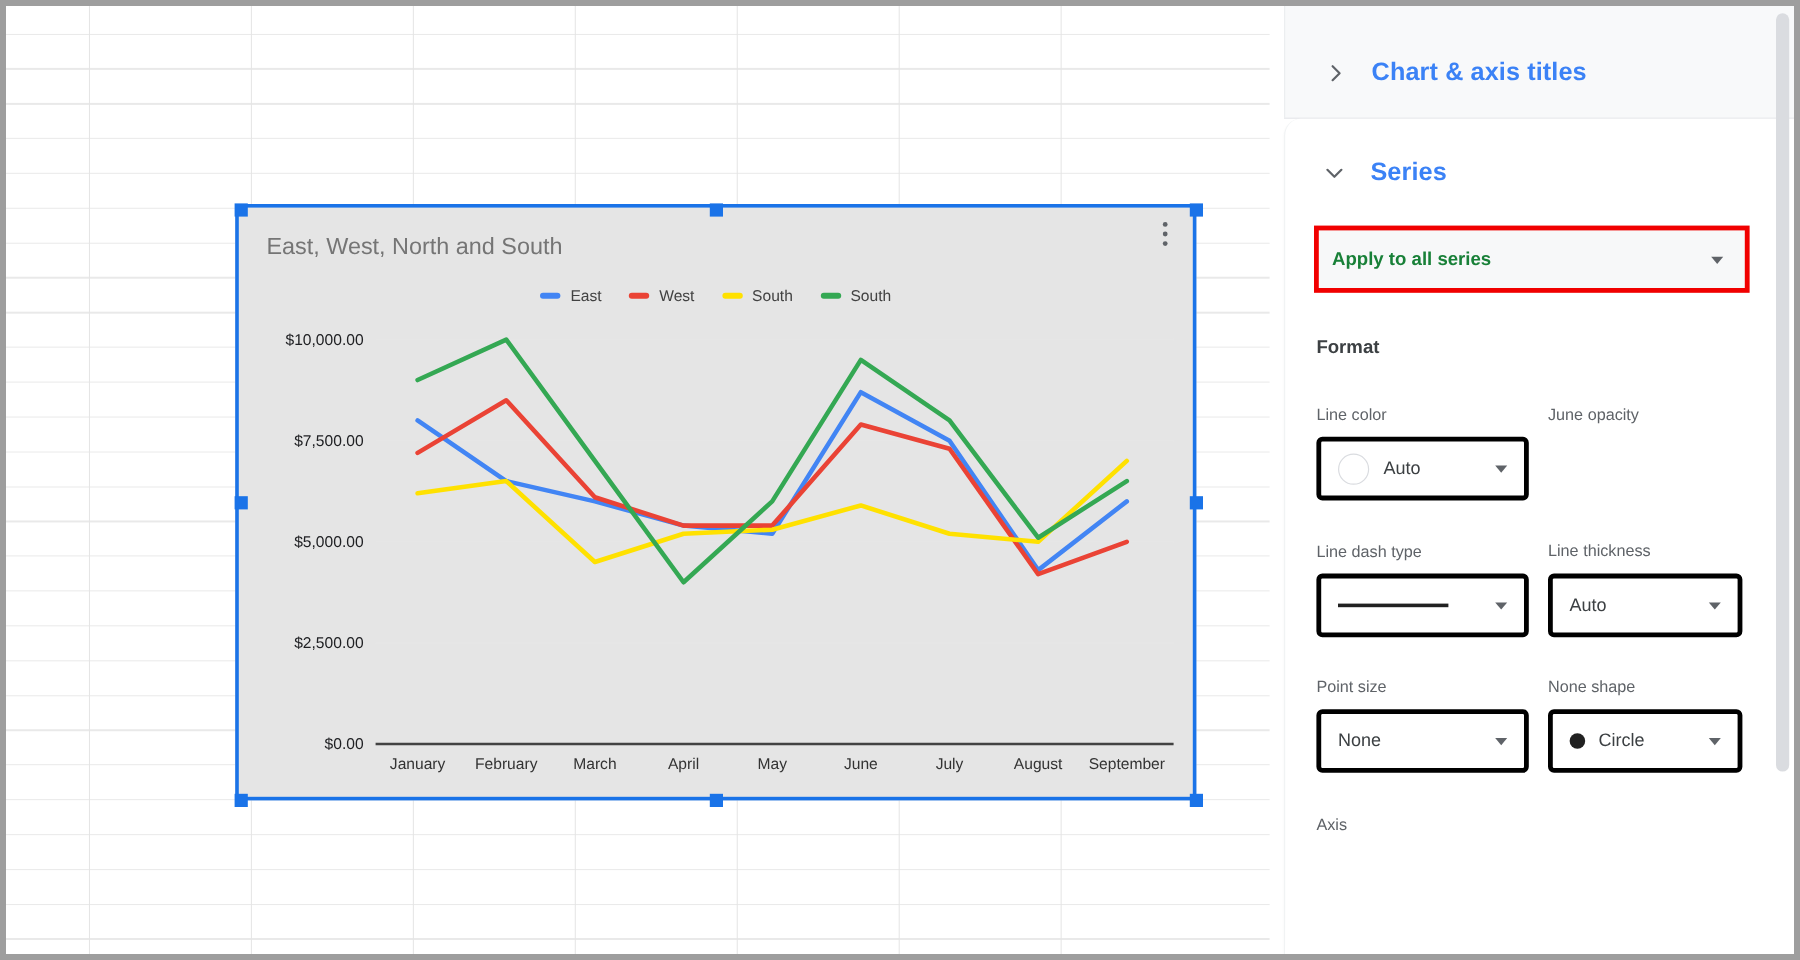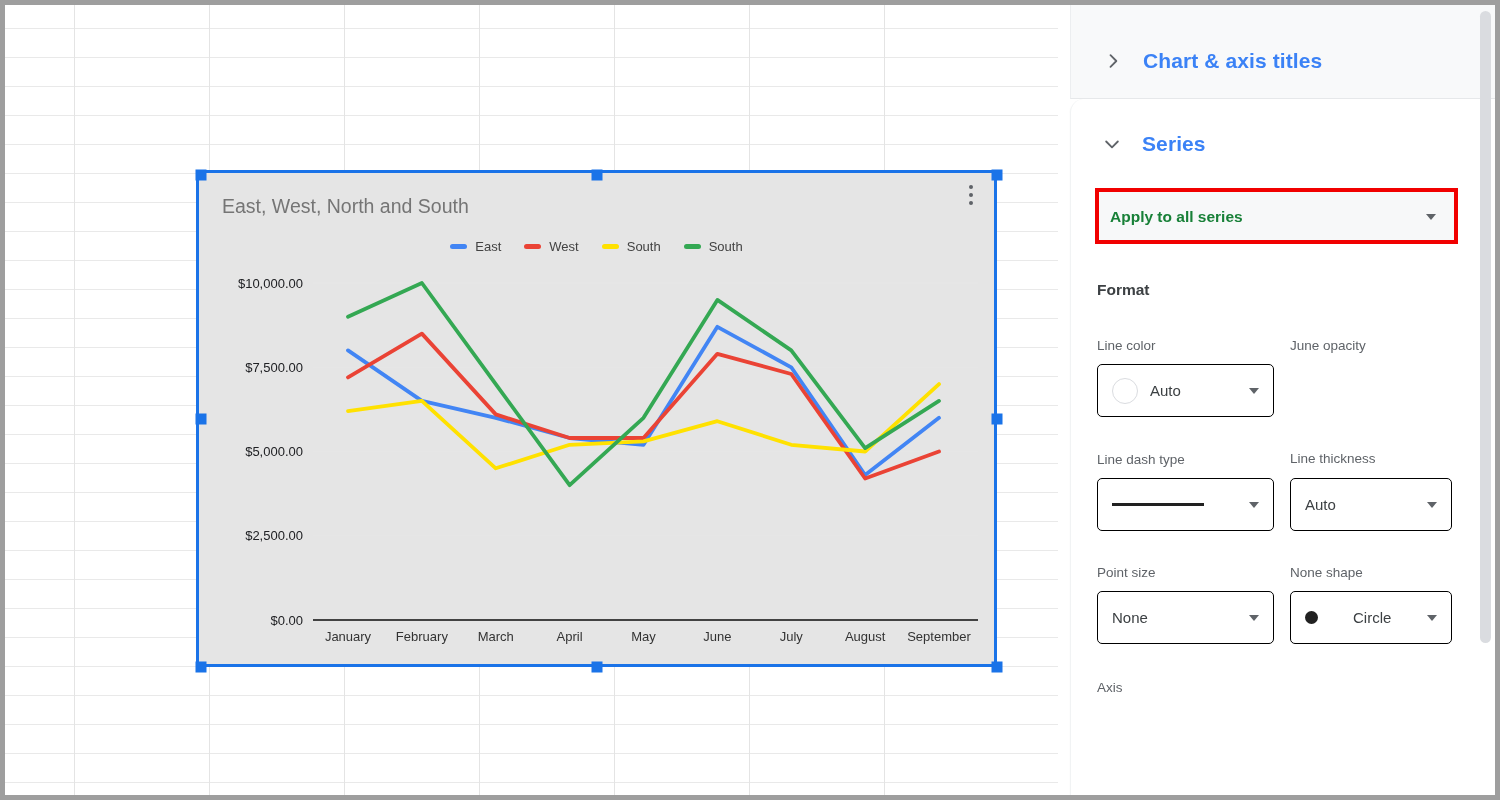--- a/index.html
+++ b/index.html
@@ -68,21 +68,21 @@
   #apply-dropdown .apply-text{font-size:15.5px;font-weight:700;color:#188038;}
   .caret{
     width:0;height:0;border-left:5px solid transparent;border-right:5px solid transparent;
     border-top:6px solid #5f6368;flex:0 0 auto;
   }
   #format-heading{
     position:absolute;left:1092px;top:276px;font-size:15.5px;font-weight:700;color:#3c4043;
   }
   .fld-label{position:absolute;font-size:13.5px;color:#5f6368;}
   .dd{
-    position:absolute;height:53px;background:#fff;border:1px solid #000000;border-radius:5px;
+    position:absolute;height:53px;background:#fff;border:4px solid #000000;border-radius:5px;
     display:flex;align-items:center;padding:0 14px;cursor:pointer;
   }
   .dd .dd-val{font-size:15px;color:#3c4043;flex:1 1 auto;}
   .col1{left:1092px;width:177px;}
   .col2{left:1285px;width:162px;}
   .swatch-circle{
     width:26px;height:26px;border-radius:50%;border:1px solid #dadce0;background:#fff;
     margin-right:12px;flex:0 0 auto;
   }
   .dash-line{width:92px;height:2.5px;background:#212121;flex:1 0 auto;max-width:92px;margin-right:auto;}
@@ -203,21 +203,21 @@
     <span class="dd-val">Auto</span>
     <span class="caret"></span>
   </div>
 
   <div class="fld-label" style="left:1092px;top:560px;">Point size</div>
   <div class="fld-label" style="left:1285px;top:560px;">None shape</div>
   <div class="dd col1" style="top:586px;">
     <span class="dd-val">None</span>
     <span class="caret"></span>
   </div>
-  <div class="dd col2" style="top:586px;gap:24px;">
+  <div class="dd col2" style="top:586px;">
     <span class="point-dot"></span>
     <span class="dd-val">Circle</span>
     <span class="caret"></span>
   </div>
 
   <div class="fld-label" style="left:1092px;top:675px;">Axis</div>
 
   <div id="panel-scrollbar"></div>
 
 </div>

